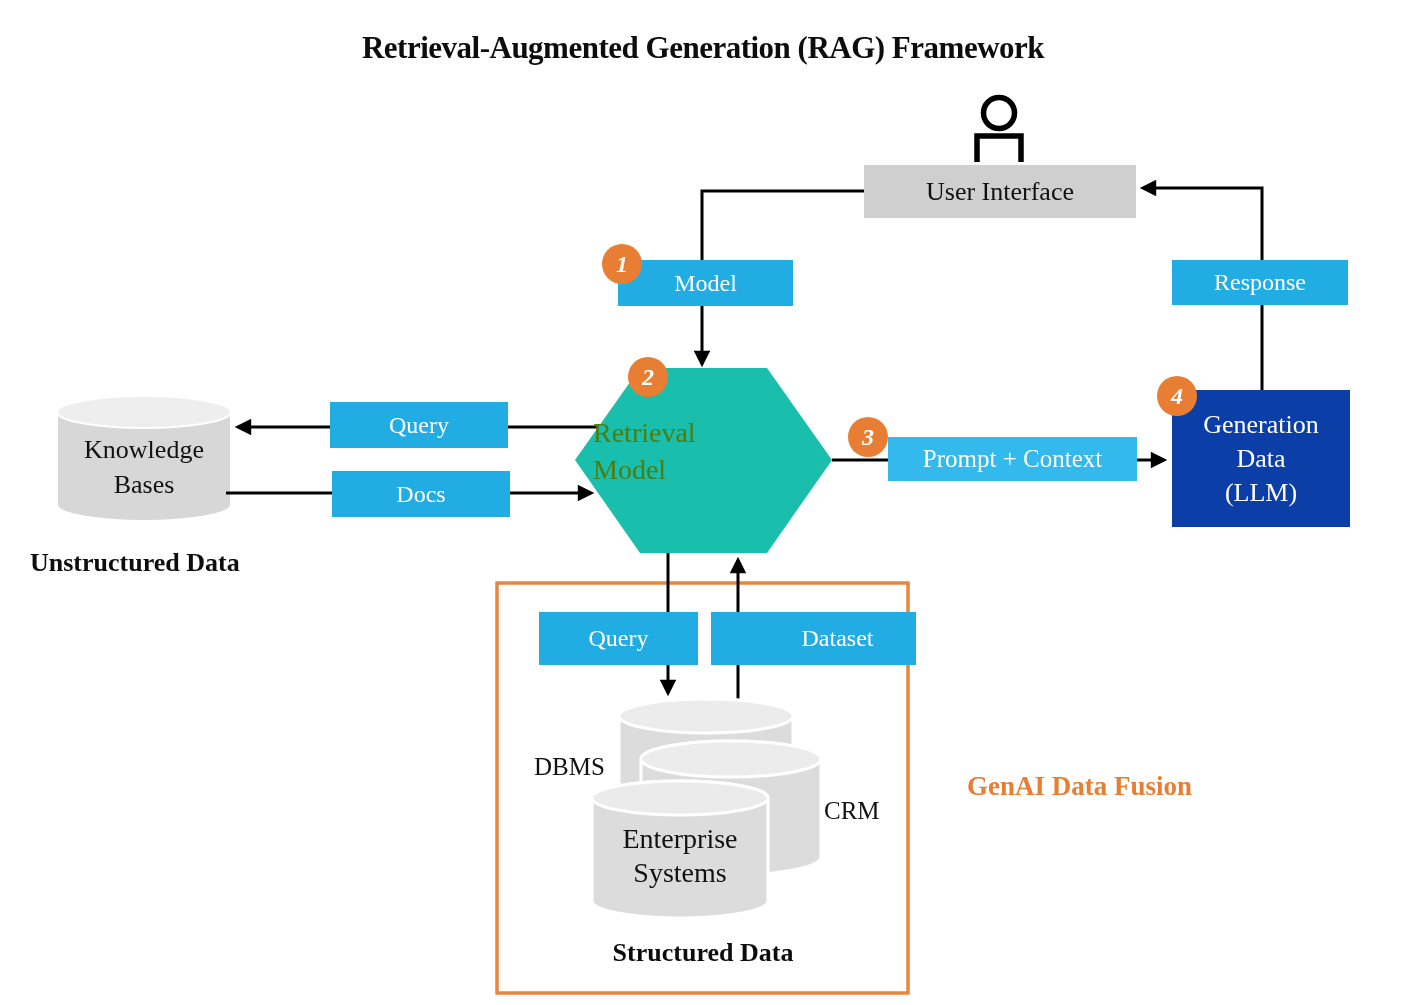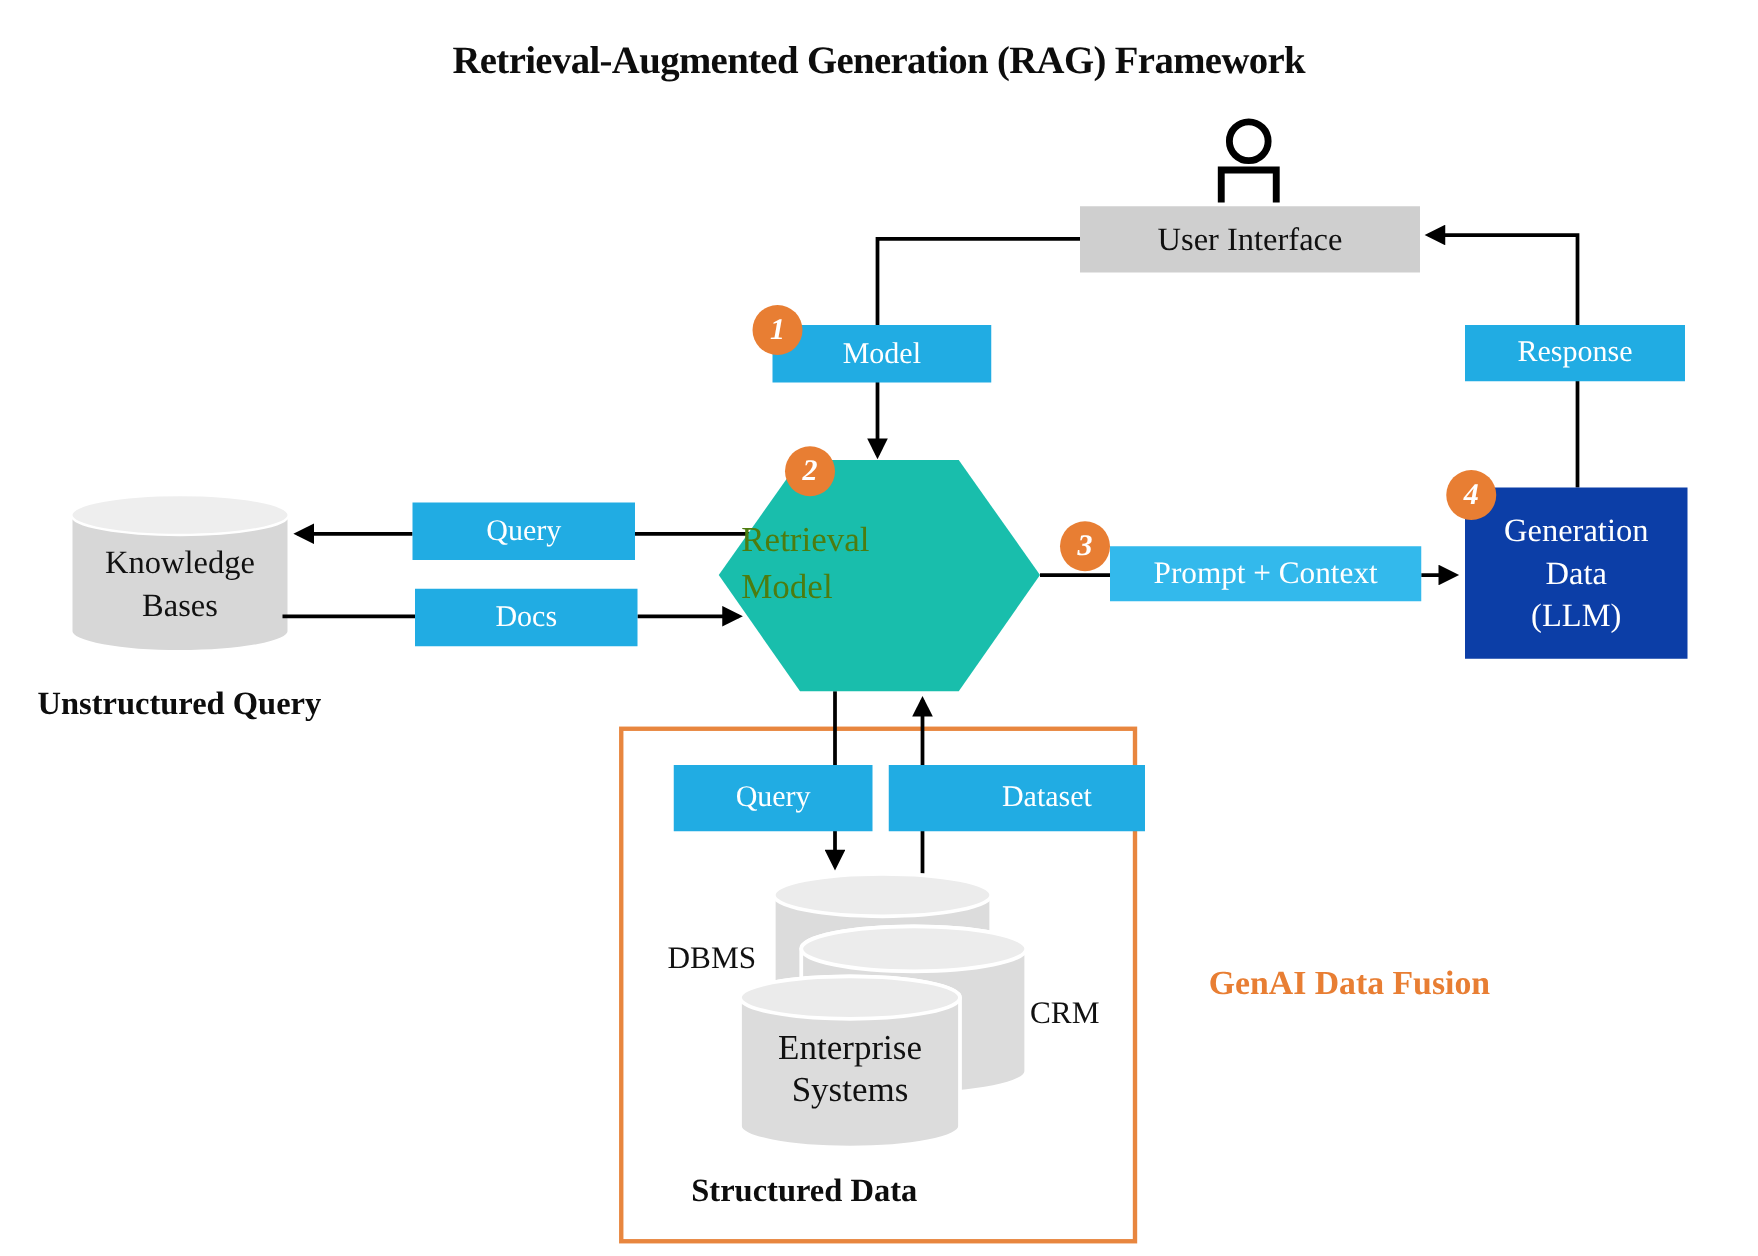--- a/index.html
+++ b/index.html
@@ -124,23 +124,23 @@
   <div class="abs kb-label">Knowledge
 Bases</div>
 
   <div class="abs ent-label">Enterprise
 Systems</div>
 
   <div class="abs plain-label" style="left:534px;top:753px;">DBMS</div>
 
   <div class="abs plain-label" style="left:824px;top:797px;">CRM</div>
 
-  <div class="abs bold-label" style="left:30px;top:548px;">Unstructured Query</div>
+  <div class="abs bold-label" style="left:30px;top:548px;">Unstructured Data</div>
 
-  <div class="abs bold-label" style="left:553px;top:938px;width:300px;text-align:left;">Structured Data</div>
+  <div class="abs bold-label" style="left:553px;top:938px;width:300px;text-align:center;">Structured Data</div>
 
   <div class="abs genai-label" style="left:925px;top:771px;margin-left:42px;">GenAI Data Fusion</div>
 
   <div class="badge" style="left:602px;top:244px;">1</div>
   <div class="badge" style="left:628px;top:357px;">2</div>
   <div class="badge" style="left:848px;top:417px;">3</div>
   <div class="badge" style="left:1157px;top:376px;">4</div>
 
 </div>
 

